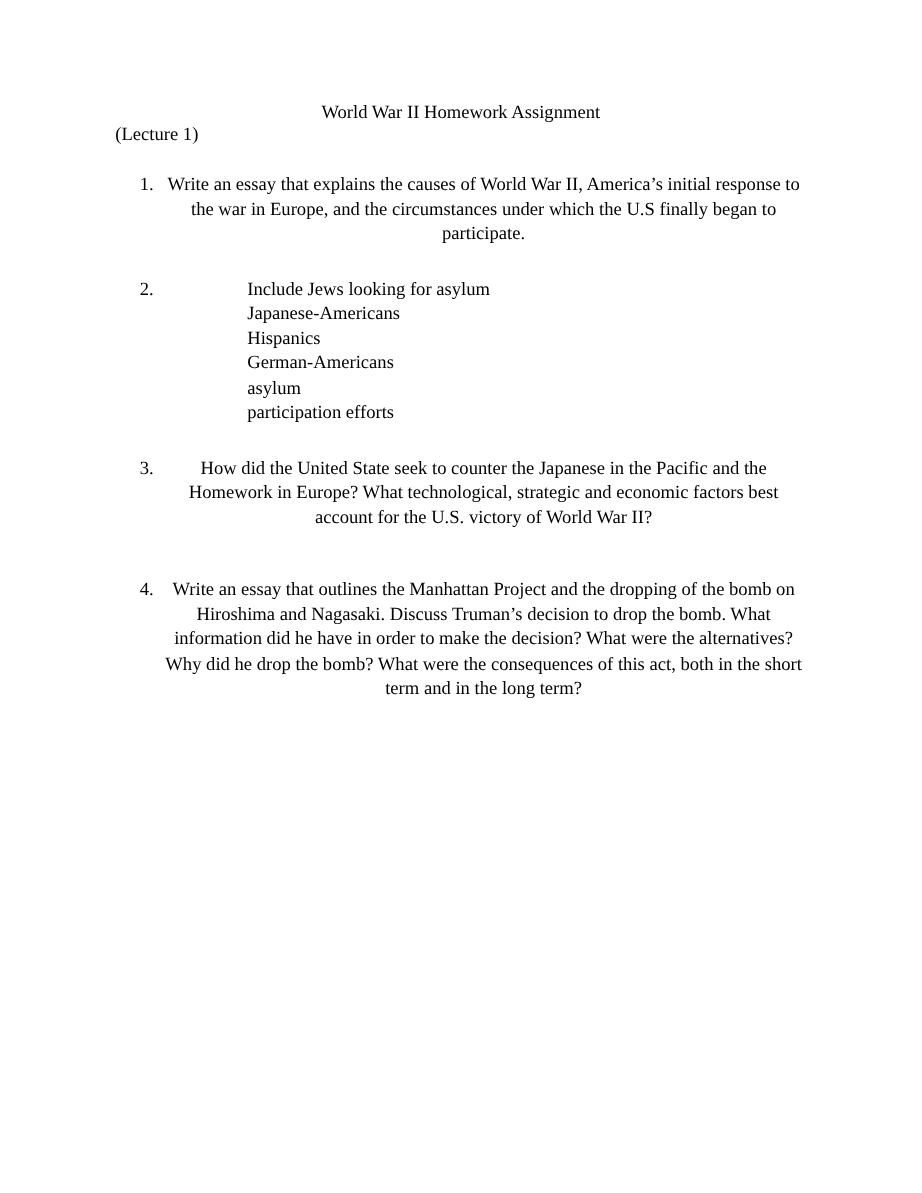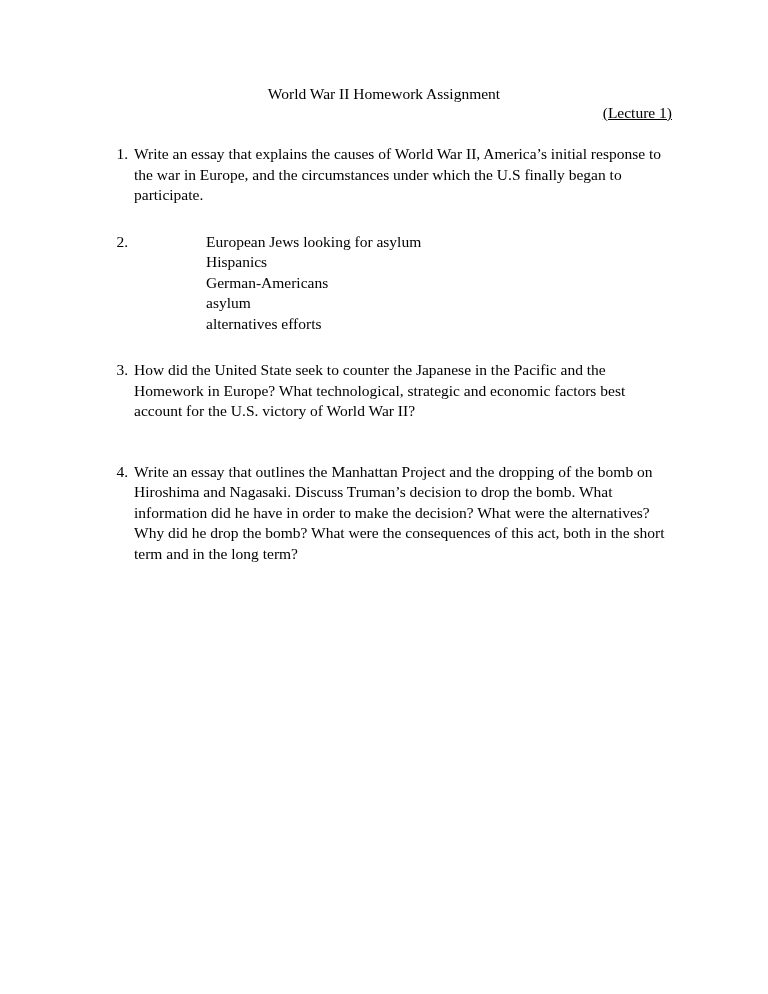--- a/index.html
+++ b/index.html
@@ -21,25 +21,24 @@
     box-sizing: border-box;
     padding: 84px 96px 0 96px;
     position: relative;
   }
   .doc-title {
     text-align: center;
     font-size: 15.5px;
     line-height: 19px;
   }
   .doc-subtitle {
-    text-align: right;
+    text-align: left;
     font-size: 15.5px;
     line-height: 19px;
     margin-bottom: 22px;
-    text-decoration: underline;
   }
   ol.questions {
     list-style: none;
     margin: 0;
     padding: 0;
   }
   ol.questions > li {
     position: relative;
     padding-left: 38px;
     margin-bottom: 26px;
@@ -50,20 +49,21 @@
   ol.questions > li .num {
     position: absolute;
     left: 8px;
     top: 0;
     width: 24px;
     text-align: right;
     font-size: 15.5px;
   }
   .q-text {
     display: block;
+    text-align: center;
   }
   ul.sublist {
     list-style: none;
     margin: 0;
     padding: 0 0 0 72px;
   }
   ul.sublist > li {
     font-size: 15.5px;
     line-height: 20.5px;
   }
@@ -79,25 +79,26 @@
   <ol class="questions">
 
     <li>
       <span class="num">1.</span>
       <span class="q-text">Write an essay that explains the causes of World War II, America’s initial response to the war in Europe, and the circumstances under which the U.S finally began to participate.</span>
     </li>
 
     <li>
       <span class="num">2.</span>
       <ul class="sublist">
-        <li>European Jews looking for asylum</li>
+        <li>Include Jews looking for asylum</li>
+        <li>Japanese-Americans</li>
         <li>Hispanics</li>
         <li>German-Americans</li>
         <li>asylum</li>
-        <li>alternatives efforts</li>
+        <li>participation efforts</li>
       </ul>
     </li>
 
     <li>
       <span class="num">3.</span>
       <span class="q-text">How did the United State seek to counter the Japanese in the Pacific and the Homework in Europe?  What technological, strategic and economic factors best account for the U.S. victory of World War II?</span>
     </li>
 
     <li class="with-gap" style="margin-top:40px;">
       <span class="num">4.</span>

